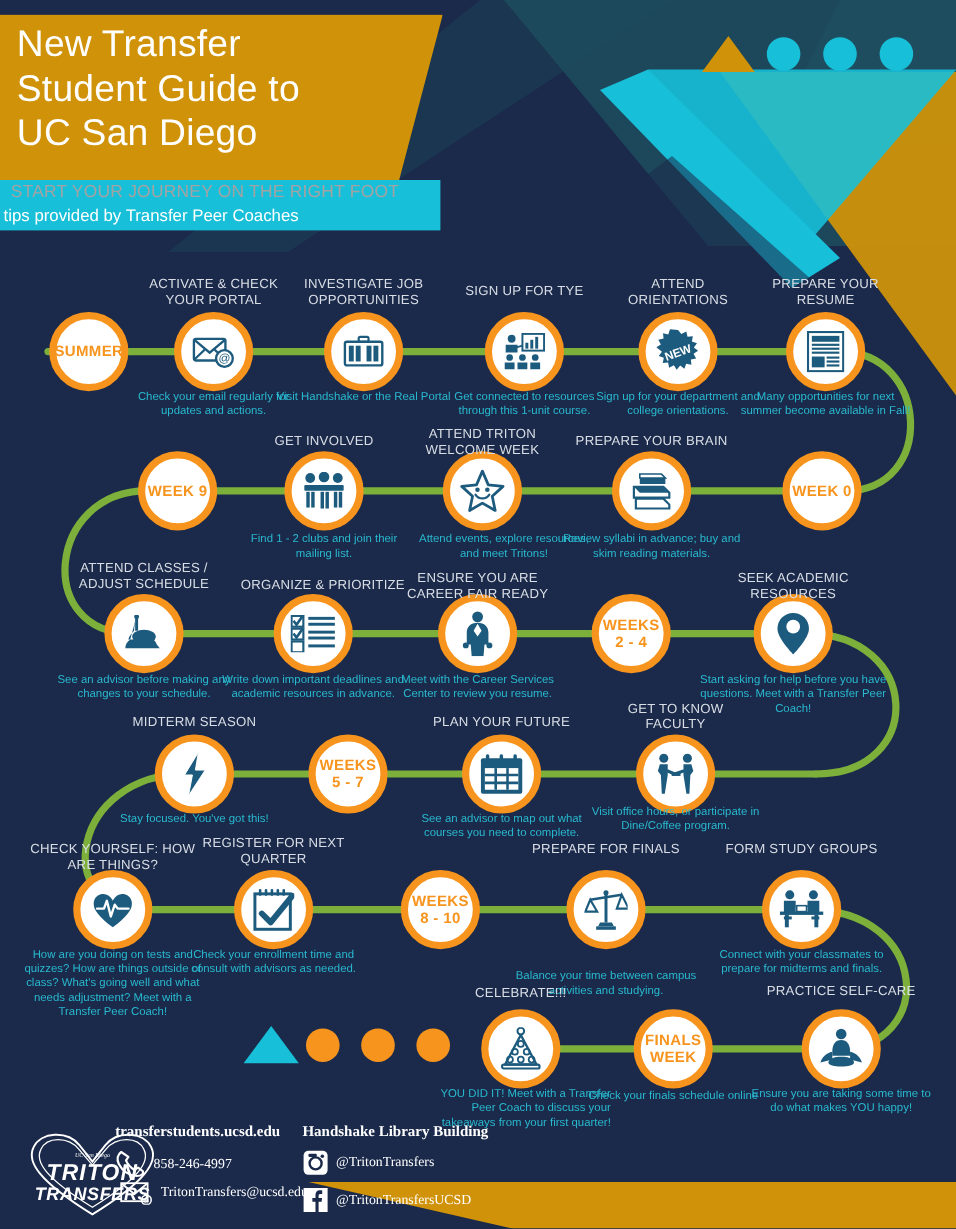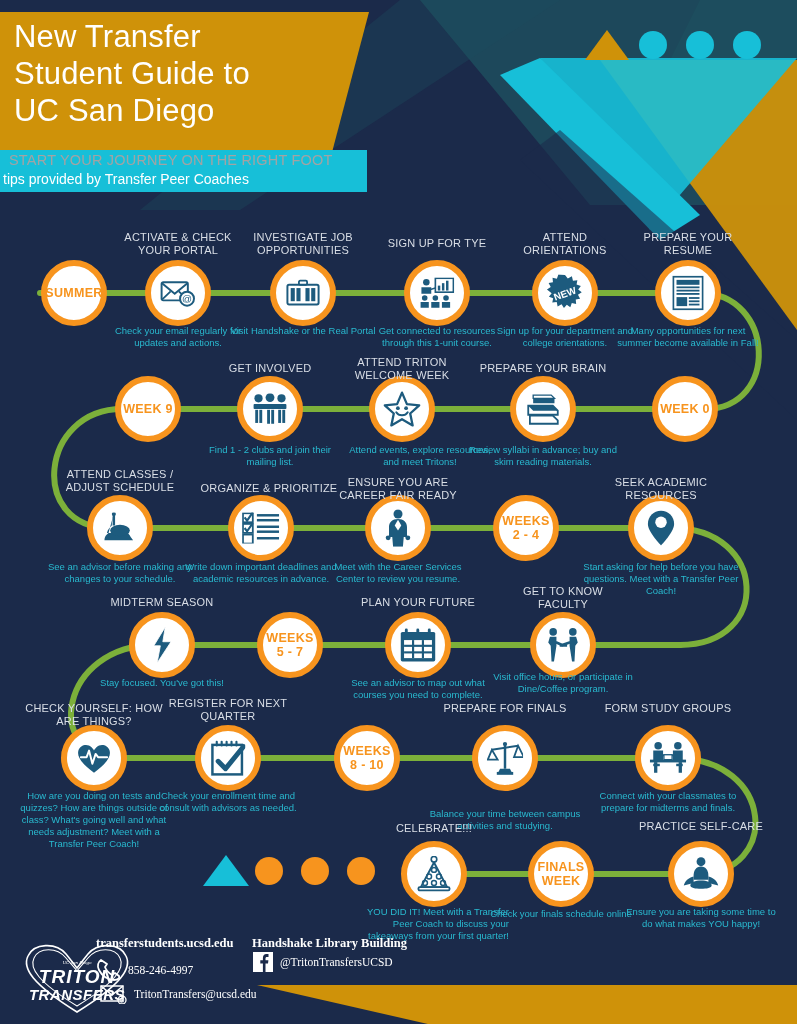--- a/index.html
+++ b/index.html
@@ -561,20 +561,29 @@
           <path d="M1 2 L12 11 L23 2" fill="none" stroke="#ffffff" stroke-width="1.5"></path>
           <circle cx="22" cy="16" r="4" fill="none" stroke="#ffffff" stroke-width="1.3"></circle>
           <text x="22" y="18.4" text-anchor="middle" fill="#ffffff" font-size="5">@</text>
         </svg>
         <span class="ftext">TritonTransfers@ucsd.edu</span>
       </div>
     </div>
 
     <div class="fcol" style="left:252px; top:6px; width:280px;">
       <div class="fweb">Handshake Library Building</div>
+      <div class="frow" style="margin-top:7px;">
+        <svg width="22" height="22" viewBox="0 0 22 22">
+          <rect x="1" y="1" width="20" height="20" rx="4" fill="#ffffff"></rect>
+          <circle cx="11" cy="11.5" r="5" fill="none" stroke="#1b2a4a" stroke-width="2"></circle>
+          <circle cx="16.6" cy="5.6" r="1.5" fill="#1b2a4a"></circle>
+          <rect x="5" y="3.5" width="7" height="2.6" rx="1" fill="#1b2a4a"></rect>
+        </svg>
+        <span class="ftext">@TritonTransfers</span>
+      </div>
       <div class="frow">
         <svg width="22" height="22" viewBox="0 0 22 22">
           <rect x="1" y="1" width="20" height="20" fill="#ffffff"></rect>
           <path d="M13.5 21 V 12.5 H 16 L 16.4 9.3 H 13.5 V 7.4 C 13.5 6.5 13.8 5.9 15.1 5.9 H 16.5 V 3 C 16.2 3 15.4 2.9 14.4 2.9 C 12.3 2.9 10.9 4.2 10.9 6.9 V 9.3 H 8.3 V 12.5 H 10.9 V 21 Z" fill="#1b2a4a"></path>
         </svg>
         <span class="ftext">@TritonTransfersUCSD</span>
       </div>
     </div>
 
   </div>

